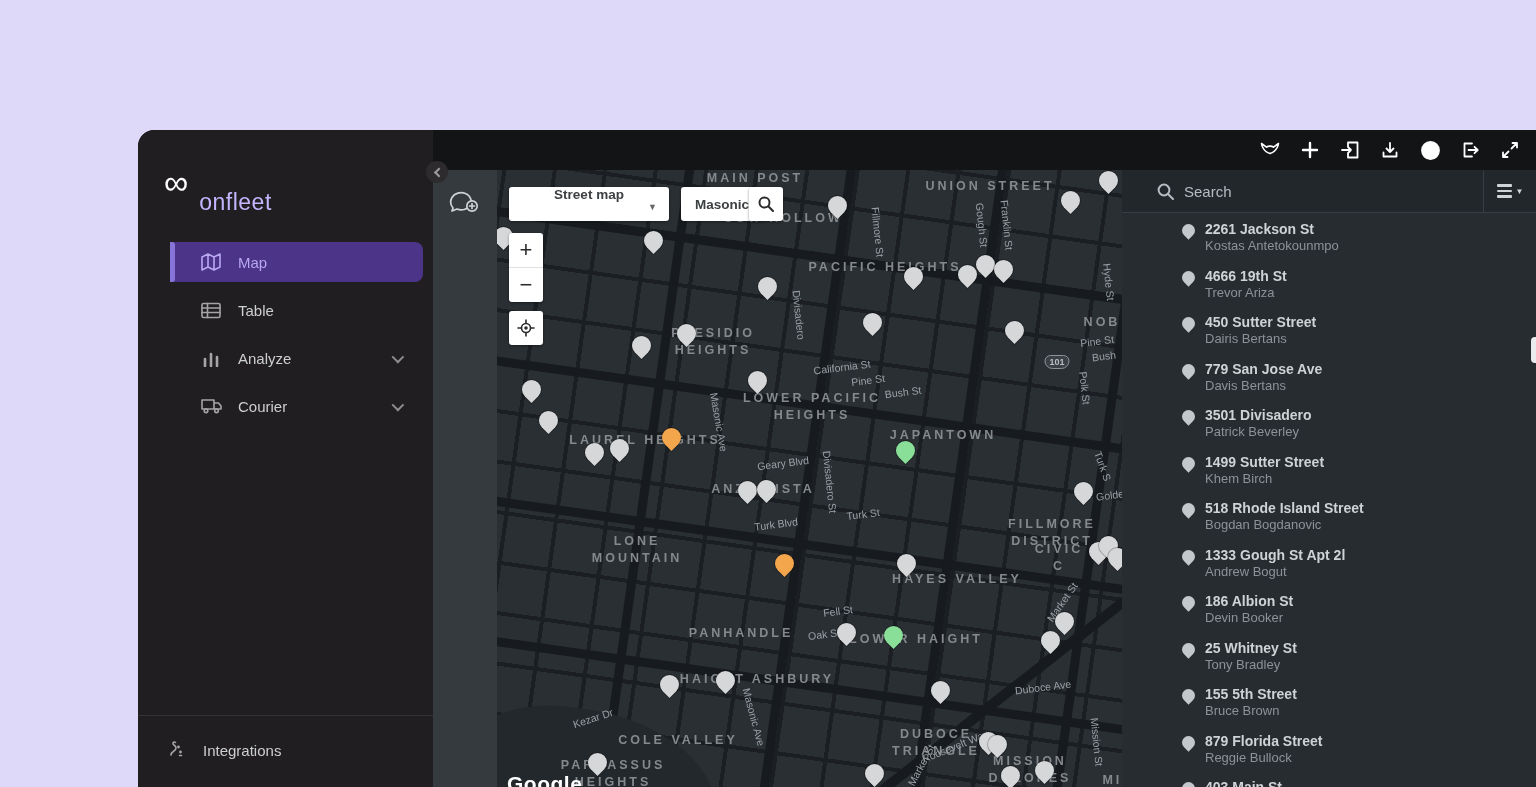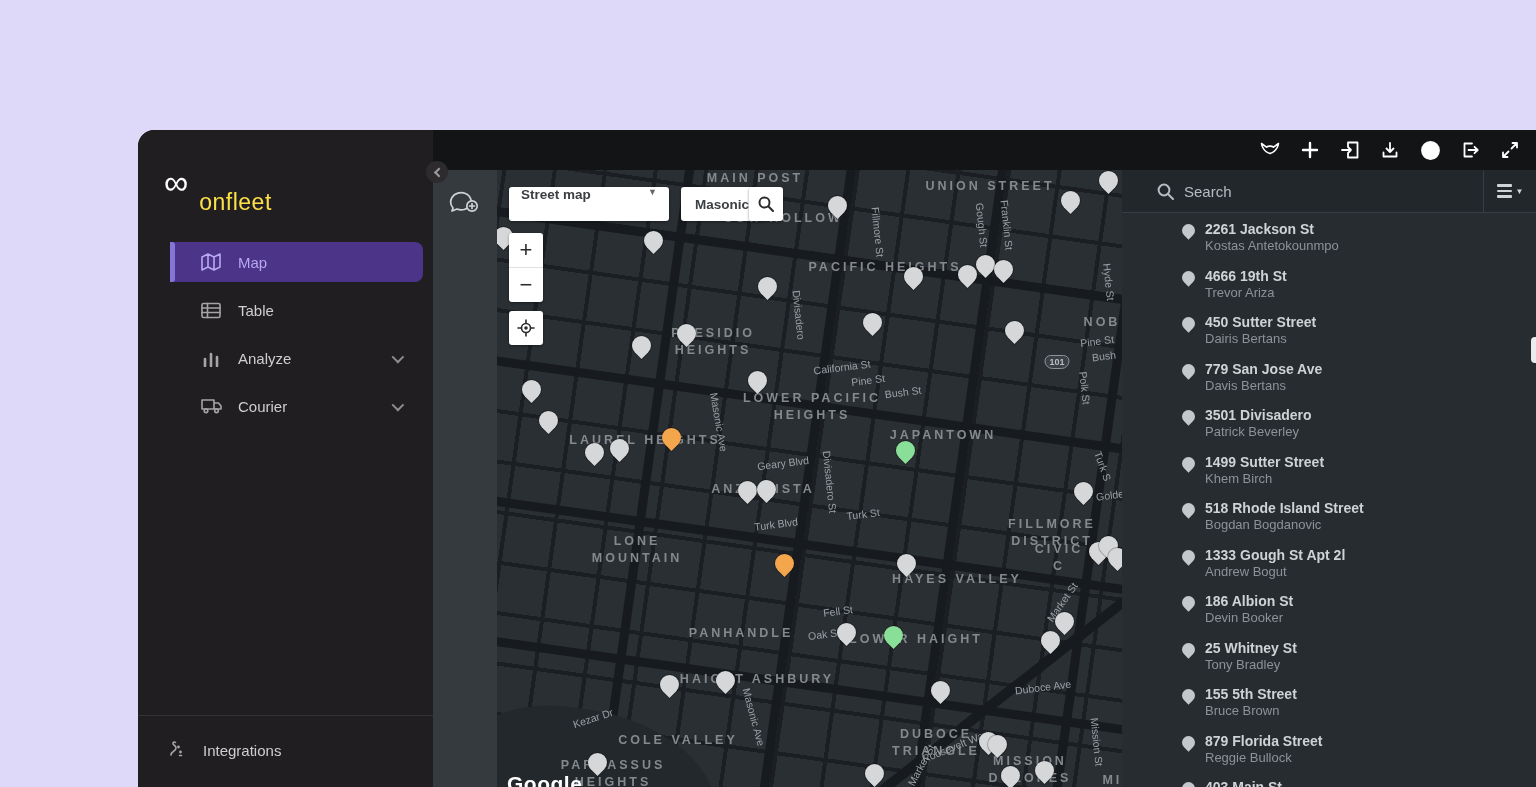--- a/index.html
+++ b/index.html
@@ -8,21 +8,21 @@
 
   
   .app { position:absolute; left:138px; top:130px; width:1398px; height:657px;
          border-top-left-radius:16px; overflow:hidden; background:#131416; }
 
   
   .sidebar { position:absolute; left:0; top:0; width:295px; height:657px; background:#201e20;
              border-top-left-radius:16px; z-index:30; display:flex; flex-direction:column; }
   .logo { display:flex; align-items:center; gap:12px; padding:34px 0 0 26px; height:70px; }
   .logo .infinity { color:#fff; font-size:34px; line-height:20px; font-weight:400; letter-spacing:-1px; }
-  .logo .logo-text { color:#fde047; font-size:23px; letter-spacing:.5px; font-weight:400;margin-top:40px; }
+  .logo .logo-text { color:#c4b5fd; font-size:23px; letter-spacing:.5px; font-weight:400;margin-top:40px; }
   .nav { margin-top:42px; flex:1;padding-left:32px; }
   .nav-item { position:relative; display:flex; align-items:center; gap:16px; height:40px; margin:0 10px 8px 0;
               padding-left:30px; color:#cdced0; font-size:15px; cursor:pointer; border-radius:0 8px 8px 0; }
   .nav-item .ico { width:22px; display:flex; justify-content:center; align-items:center; }
   .nav-item svg { stroke:#a5a5a8; }
   .nav-item.active { background:#4c3488; color:#b7a8f0; }
   .nav-item.active svg { stroke:#b7a8f0; }
   .nav-item.active::before { content:""; position:absolute; left:0; top:0; bottom:0; width:5px;
               background:#8674d8; border-radius:0 3px 3px 0; }
   .chev-down { margin-left:auto; margin-right:22px; width:9px; height:9px; border-right:2px solid #8d8d90;
@@ -59,22 +59,22 @@
           border-radius:40% 55% 30% 50%; transform:rotate(8deg); }
   .area-label { position:absolute; transform:translate(-50%,-50%); color:#85898d; font-size:12.5px; font-weight:bold;
                 letter-spacing:3px; white-space:pre-line; text-align:center; line-height:1.35; }
   .street-label { position:absolute; transform:translate(-50%,-50%); color:#9aa0a5; font-size:10.5px; white-space:nowrap; }
   .shield { position:absolute; transform:translate(-50%,-50%); background:#3a4045; border:1px solid #8d9297;
             color:#b9bec3; font-size:9px; font-weight:bold; padding:1px 4px; border-radius:6px 6px 8px 8px; }
   .pin { position:absolute; width:19px; height:19px; border-radius:50% 50% 50% 0; transform:rotate(-45deg);
          box-shadow:0 0 0 1px rgba(0,0,0,.25); cursor:pointer; }
   .map-ctl { position:absolute; z-index:15; }
   .layer-btn { left:12px; top:17px; width:160px; height:34px; background:#fff; border-radius:3px;
-               display:flex; align-items:flex-start; padding:0 12px; cursor:pointer;
-               box-shadow:0 1px 3px rgba(0,0,0,.4); }
+               display:flex; align-items:center; padding:0 12px; cursor:pointer;
+               box-shadow:0 1px 3px rgba(0,0,0,.4);flex-direction:column; }
   .layer-btn .lbl { font-size:13.5px; font-weight:bold; color:#3c4043; }
   .layer-btn .caret { margin-left:auto; font-size:9px; color:#666; }
   .traffic-btn { left:184px; top:17px; height:34px; background:#fff; border-radius:3px; padding:0 14px;
                  display:flex; align-items:center; font-size:13.5px; font-weight:bold; color:#3c4043; cursor:pointer;
                  box-shadow:0 1px 3px rgba(0,0,0,.4); }
   .search-btn { left:252px; top:17px; width:34px; height:34px; background:#fff; border-radius:3px;
                 display:flex; align-items:center; justify-content:center; cursor:pointer;
                 box-shadow:0 1px 3px rgba(0,0,0,.4); }
   .zoom-box { left:12px; top:63px; width:34px; background:#fff; border-radius:3px; overflow:hidden;
               box-shadow:0 1px 3px rgba(0,0,0,.4); }

